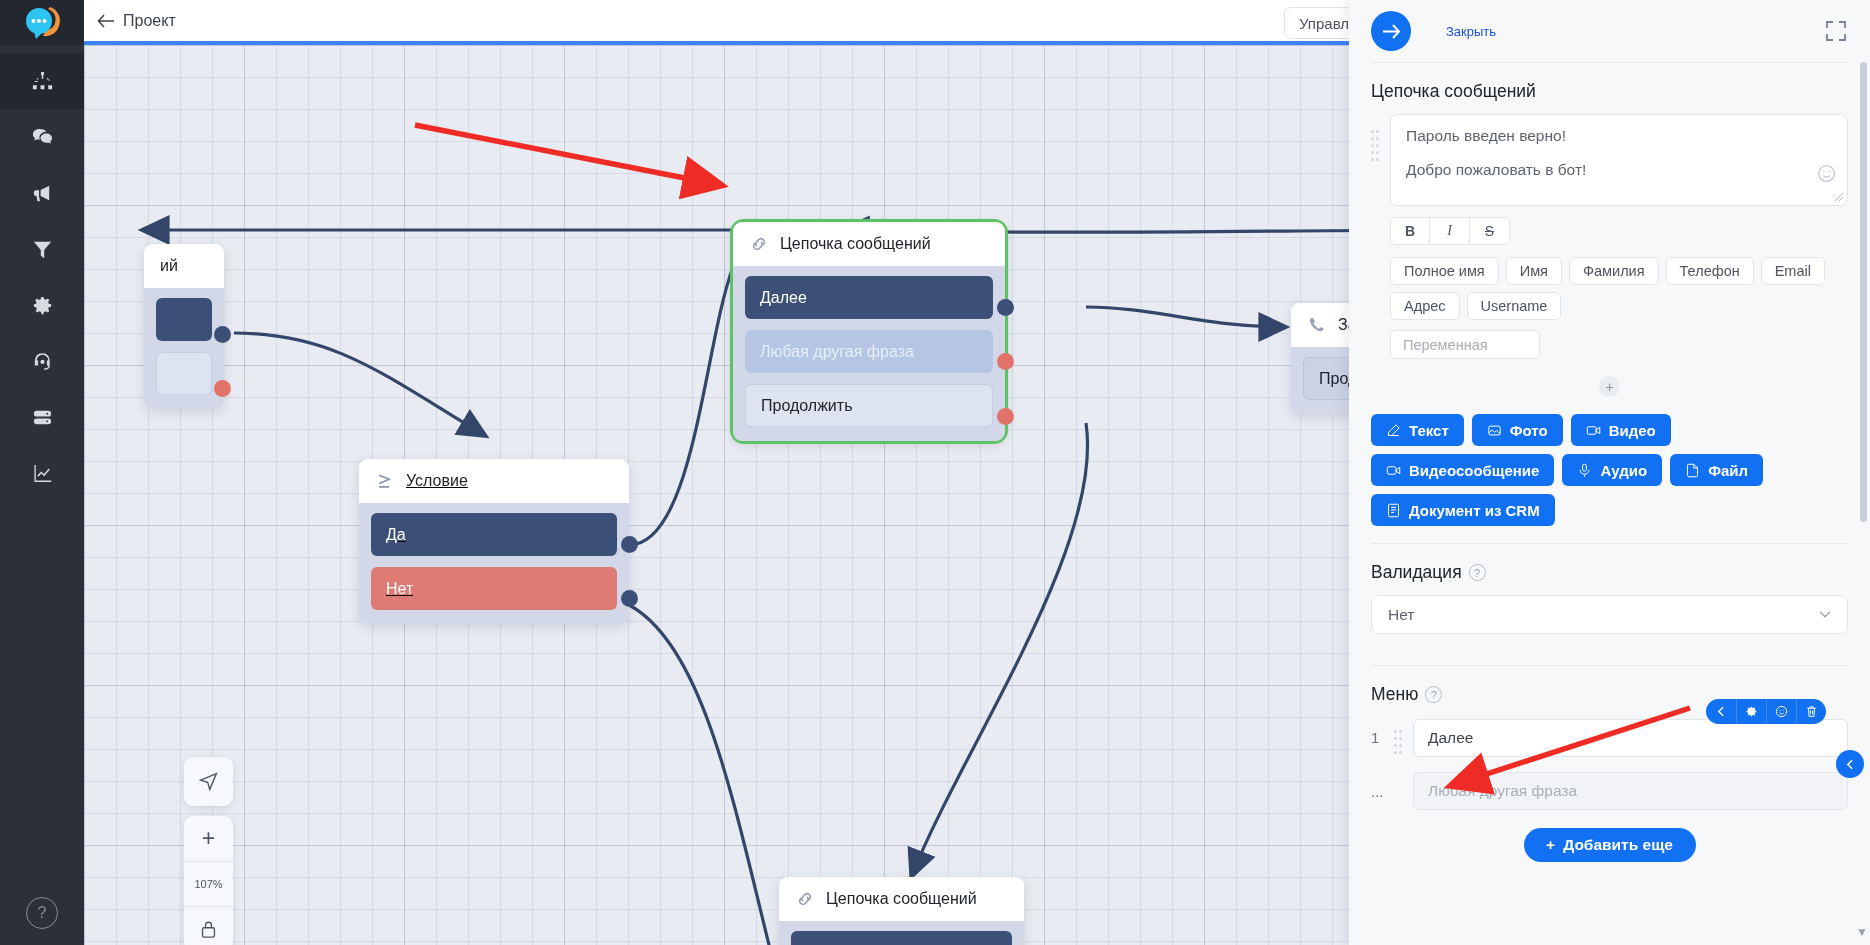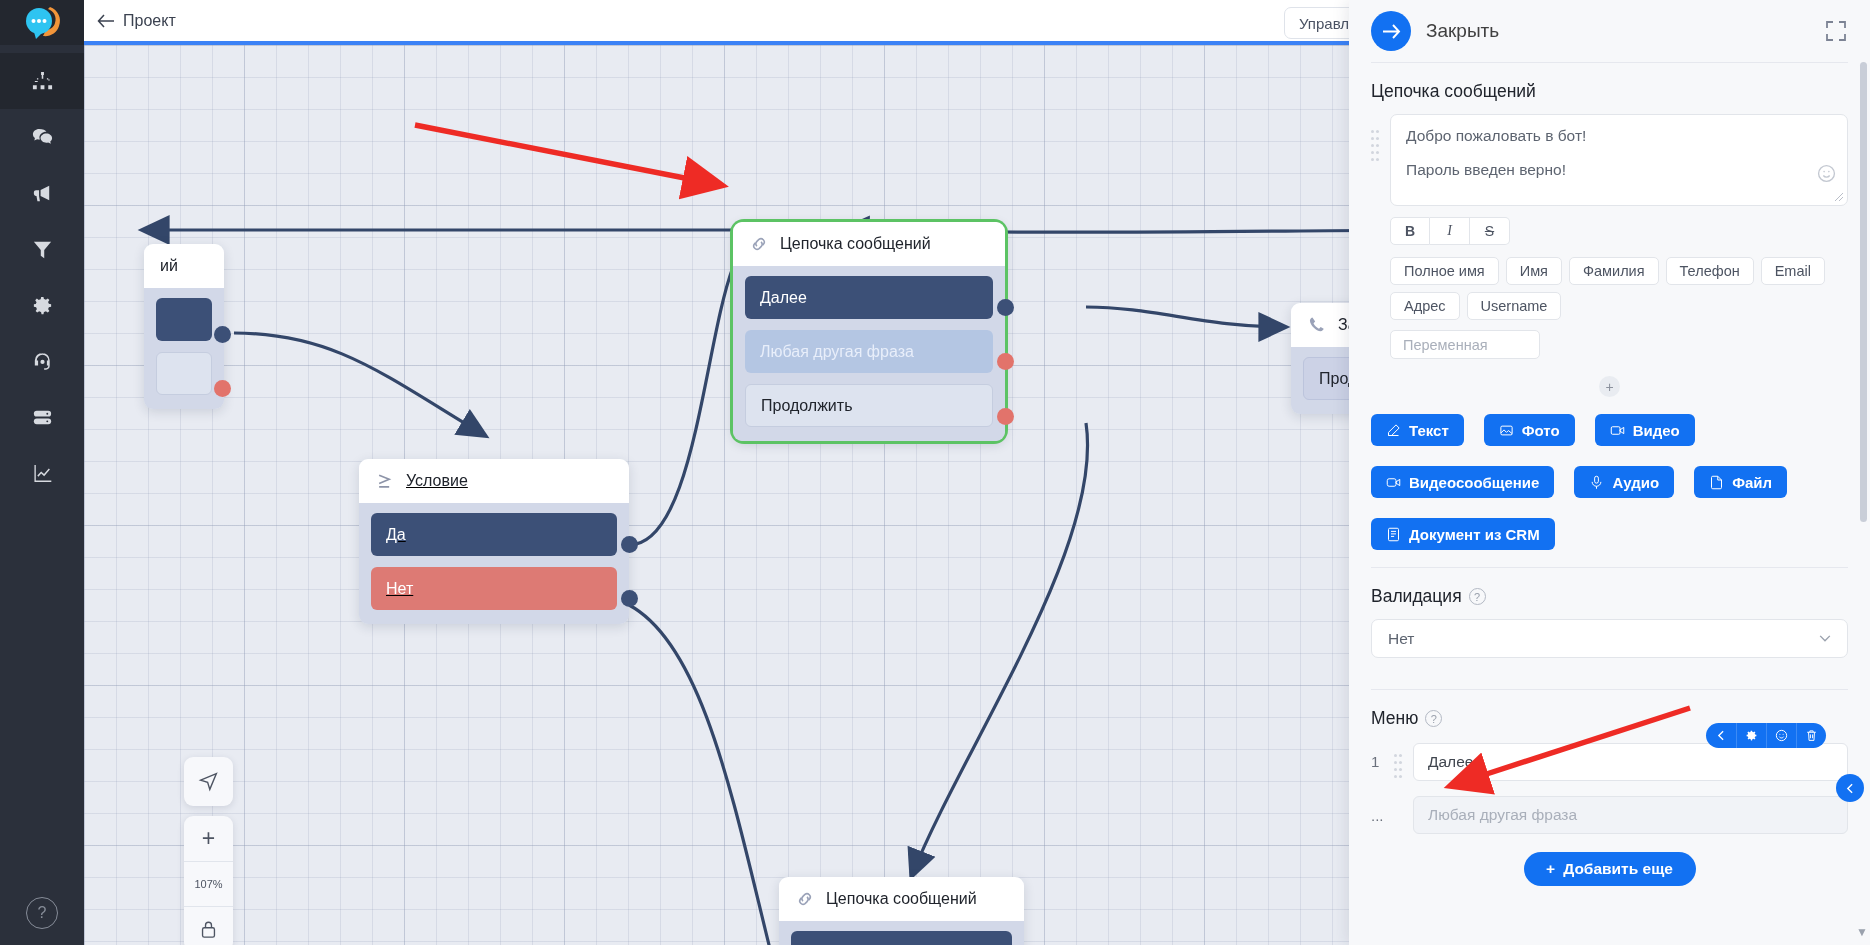--- a/index.html
+++ b/index.html
@@ -131,21 +131,21 @@
   
   #panel {
     position:absolute; right:0; top:0; width:521px; height:945px;
     background:#f7f8fa; z-index:35; box-shadow:-3px 0 14px rgba(30,40,70,.10);
   }
   #panel-head { height:62px; display:flex; align-items:center; padding:0 22px; gap:15px; }
   #close-circle {
     width:40px;height:40px;border-radius:50%;background:#1271f2;
     display:flex;align-items:center;justify-content:center; cursor:pointer; flex:0 0 40px;
   }
-  #close-label { font-size:19px; color:#404040; }
+  #close-label { font-size:13px; color:#1d4ed8;margin-left:20px; }
   #expand-btn { margin-left:auto; width:24px;height:24px; cursor:pointer; }
   #panel-divider { height:1px; background:#e6e8ee; margin:0 22px; }
 
   #panel-scroll {
     position:absolute; top:63px; left:0; right:0; bottom:0; overflow:hidden;
     padding:0 22px 0 22px;
   }
   .sec-title { font-size:17.5px; color:#20242c; margin:18px 0 12px; display:flex; align-items:center; gap:7px;}
   .help-dot {
     width:17px;height:17px;border-radius:50%;border:1.4px solid #b3b9c4;
@@ -185,21 +185,21 @@
     border:1px solid #e2e5ea; border-radius:5px; display:flex; align-items:center;
     padding:0 12px; font-size:14.5px; color:#a9afba; cursor:text;
   }
   .plus-circle {
     width:21px;height:21px;border-radius:50%;background:#e9ecf1;color:#8b919d;
     display:flex;align-items:center;justify-content:center;font-size:14px;
     margin:17px auto 0; cursor:pointer;
   }
   .hr { height:1px; background:#e6e8ee; margin:10px 0 0; }
 
-  .media-rows { display:flex; flex-wrap:wrap; gap:20px; margin-top:17px; }
+  .media-rows { display:flex; flex-wrap:wrap; gap:8px; margin-top:17px; }
   .media-btn {
     background:#1271f2; color:#fff; border-radius:6px; height:32px;
     display:flex; align-items:center; gap:8px; padding:0 15px;
     font-size:15px; font-weight:bold; cursor:pointer; white-space:nowrap;
   }
   .media-btn svg { width:15px;height:15px; fill:none; stroke:#fff; stroke-width:1.6; }
 
   .select-box {
     background:#fff; border:1px solid #e2e5ea; border-radius:7px;
     height:39px; display:flex; align-items:center; justify-content:space-between;
@@ -460,22 +460,22 @@
 
     <div class="msg-row">
       <div class="grip">
           <i></i>
           <i></i>
           <i></i>
           <i></i>
           <i></i>
         </div>
       <div class="msg-box">
+        <div class="msg-line">Пароль введен верно!</div>
         <div class="msg-line">Добро пожаловать в бот!</div>
-        <div class="msg-line">Пароль введен верно!</div>
         <svg class="emoji-btn" viewBox="0 0 24 24" fill="none" stroke="#c3c8d1" stroke-width="1.7">
             <circle cx="12" cy="12" r="10"></circle>
             <path d="M8 14.5s1.6 2 4 2 4-2 4-2"></path>
             <circle cx="9" cy="9.6" r="1" fill="#c3c8d1" stroke="none"></circle>
             <circle cx="15" cy="9.6" r="1" fill="#c3c8d1" stroke="none"></circle>
           </svg>
         <svg class="resize-grip" viewBox="0 0 10 10" stroke="#b9bec8" stroke-width="1">
             <path d="M9 1L1 9M9 5L5 9"></path>
           </svg>
       </div>

